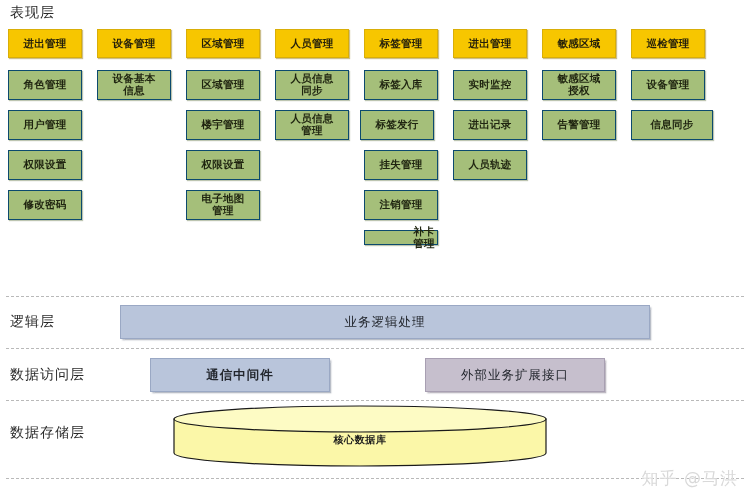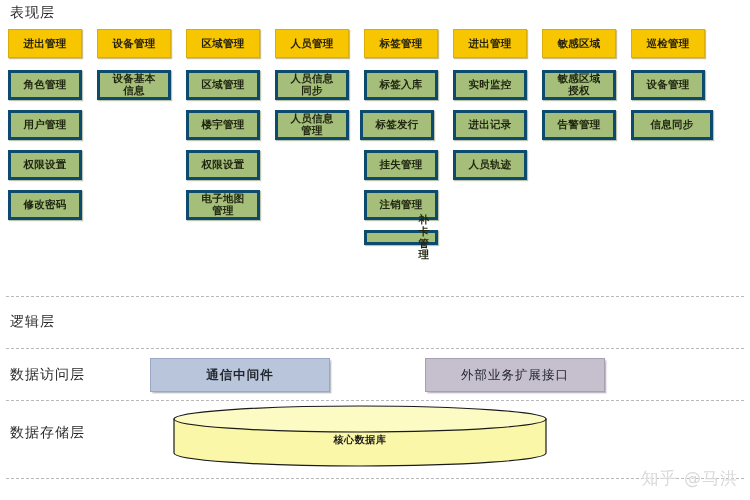--- a/index.html
+++ b/index.html
@@ -41,21 +41,21 @@
     letter-spacing: 0.3px;
     white-space: pre-line;
   }
   .node.top {
     background: #f7c600;
     border: 1px solid #d9ae08;
     box-shadow: 1px 1px 1px rgba(140,110,0,0.45);
   }
   .node.sub {
     background: #a5bf7a;
-    border: 3px solid #0c4a6e;
+    border: 1px solid #0c4a6e;
     box-shadow: 1px 1px 1px rgba(90,110,60,0.40);
     color: #1f2410;
   }
 
   
   .sep {
     position: absolute;
     left: 6px;
     width: 738px;
     height: 0;
@@ -160,20 +160,21 @@
       <div class="node sub" style="left: 631px; top: 70px; width: 74px; height: 30px;">设备管理</div>
       <div class="node sub" style="left: 631px; top: 110px; width: 82px; height: 30px;">信息同步</div>
     </div>
 
   <div class="sep" style="top:296px;"></div>
   <div class="sep" style="top:348px;"></div>
   <div class="sep" style="top:400px;"></div>
   <div class="sep" style="top:478px;"></div>
 
   <div class="layer-title" style="left:10px; top:313px;">逻辑层</div>
+  <div class="bar blue" style="left:120px; top:305px; width:530px; height:34px;">业务逻辑处理</div>
 
   <div class="layer-title" style="left:10px; top:366px;">数据访问层</div>
   <div class="bar blue" style="left:150px; top:358px; width:180px; height:34px;font-weight:bold;">通信中间件</div>
   <div class="bar purple" style="left:425px; top:358px; width:180px; height:34px;">外部业务扩展接口</div>
 
   <div class="layer-title" style="left:10px; top:424px;">数据存储层</div>
 
   <div id="cylinder-wrap">
     <svg width="376" height="62" viewBox="0 0 376 62" xmlns="http://www.w3.org/2000/svg">
       <path d="M2,14 L2,48 A186,13 0 0 0 374,48 L374,14 Z" fill="#fbf7a8" stroke="#1a1a1a" stroke-width="1.2"></path>

